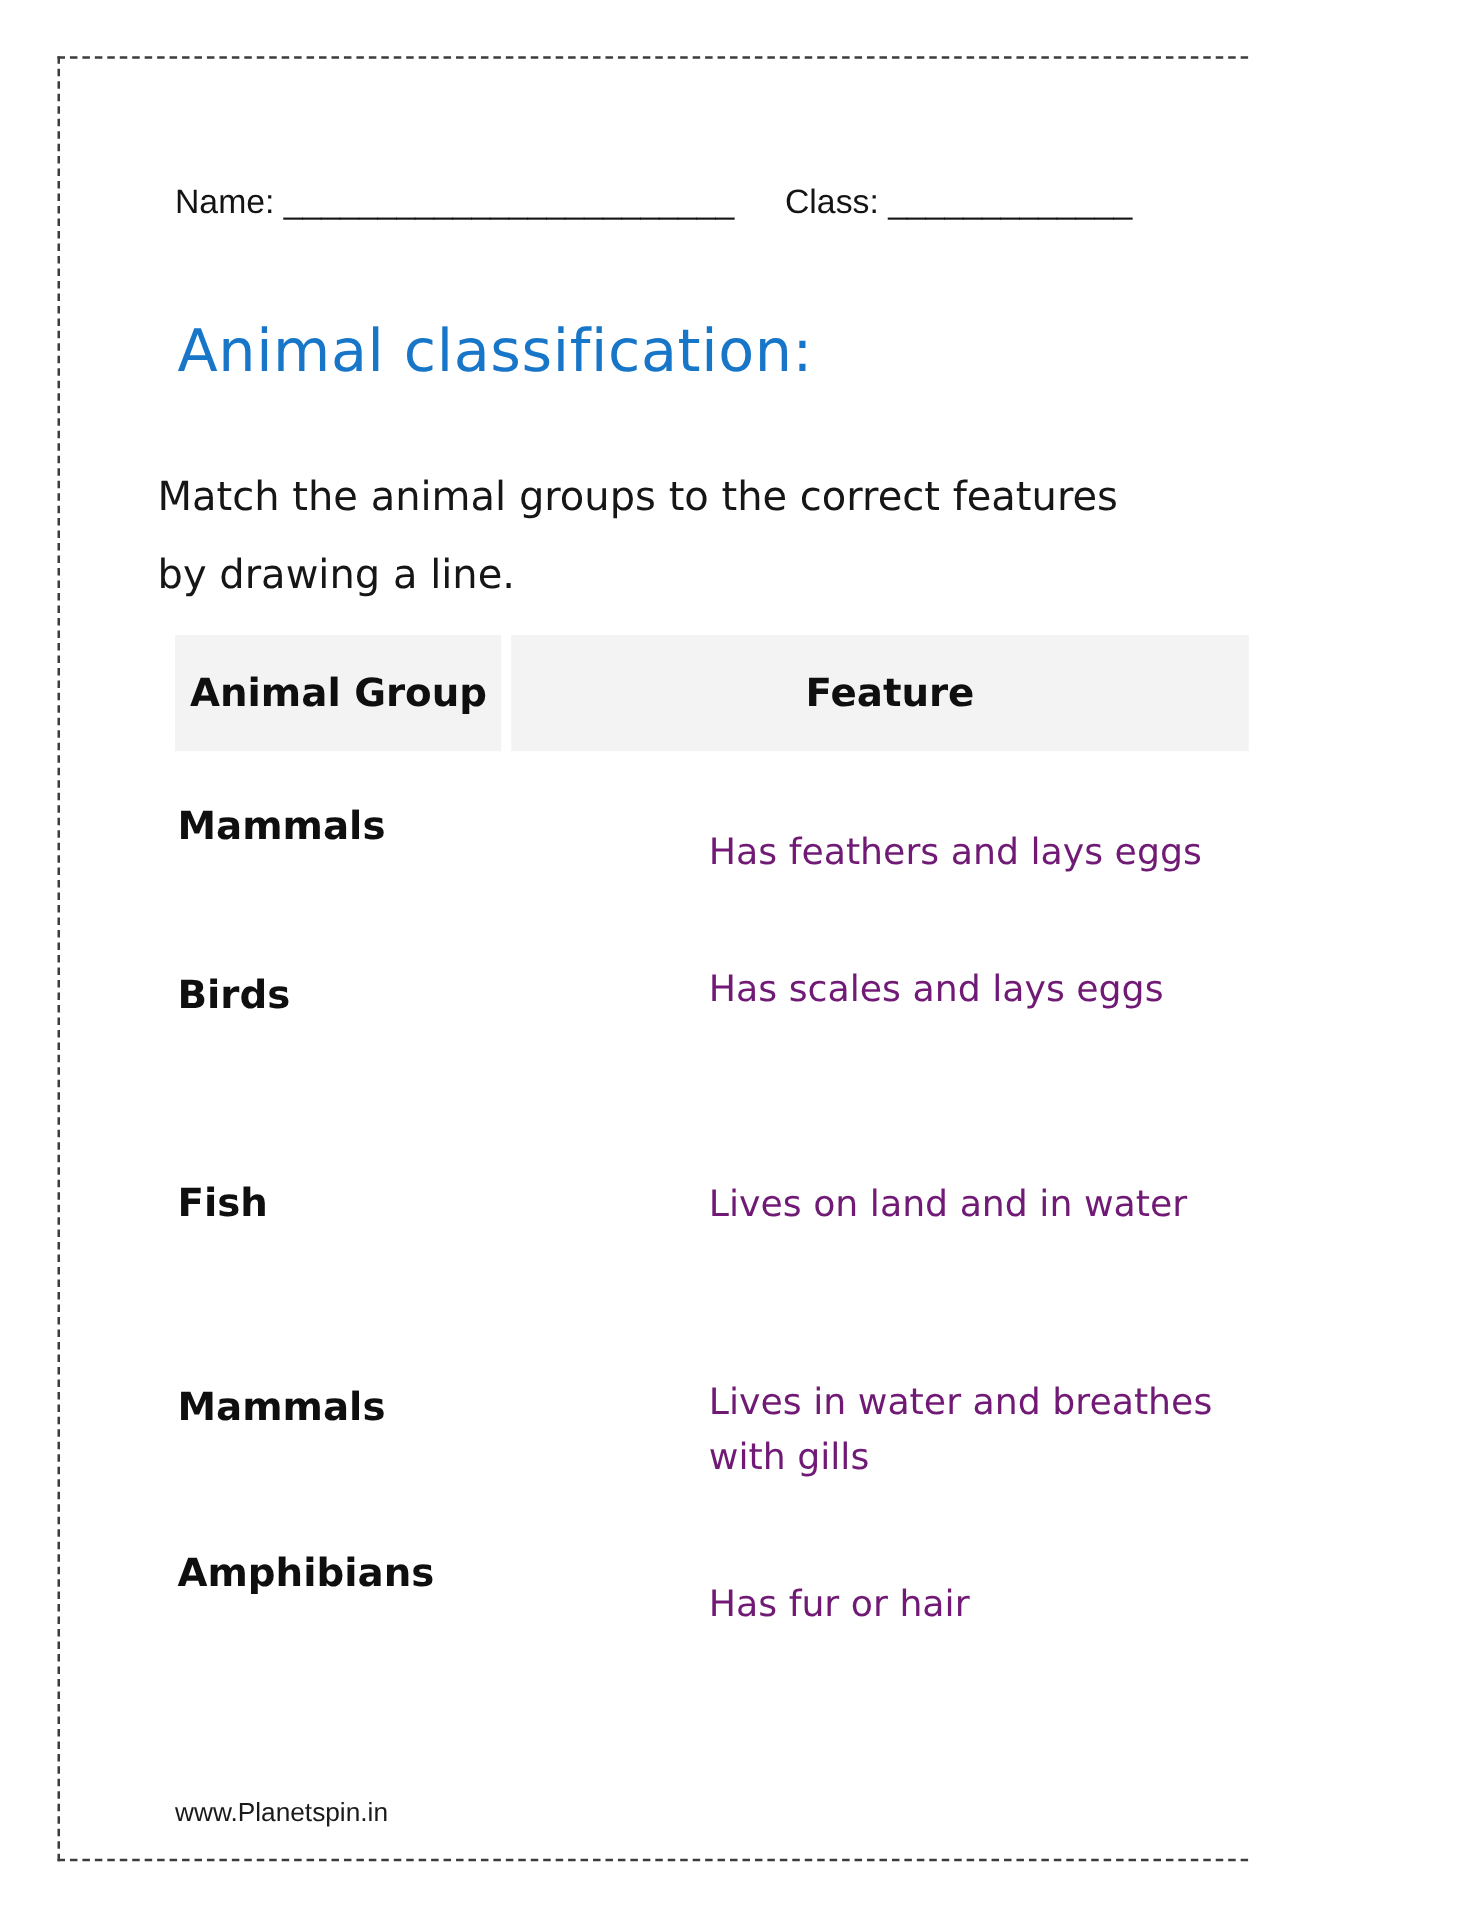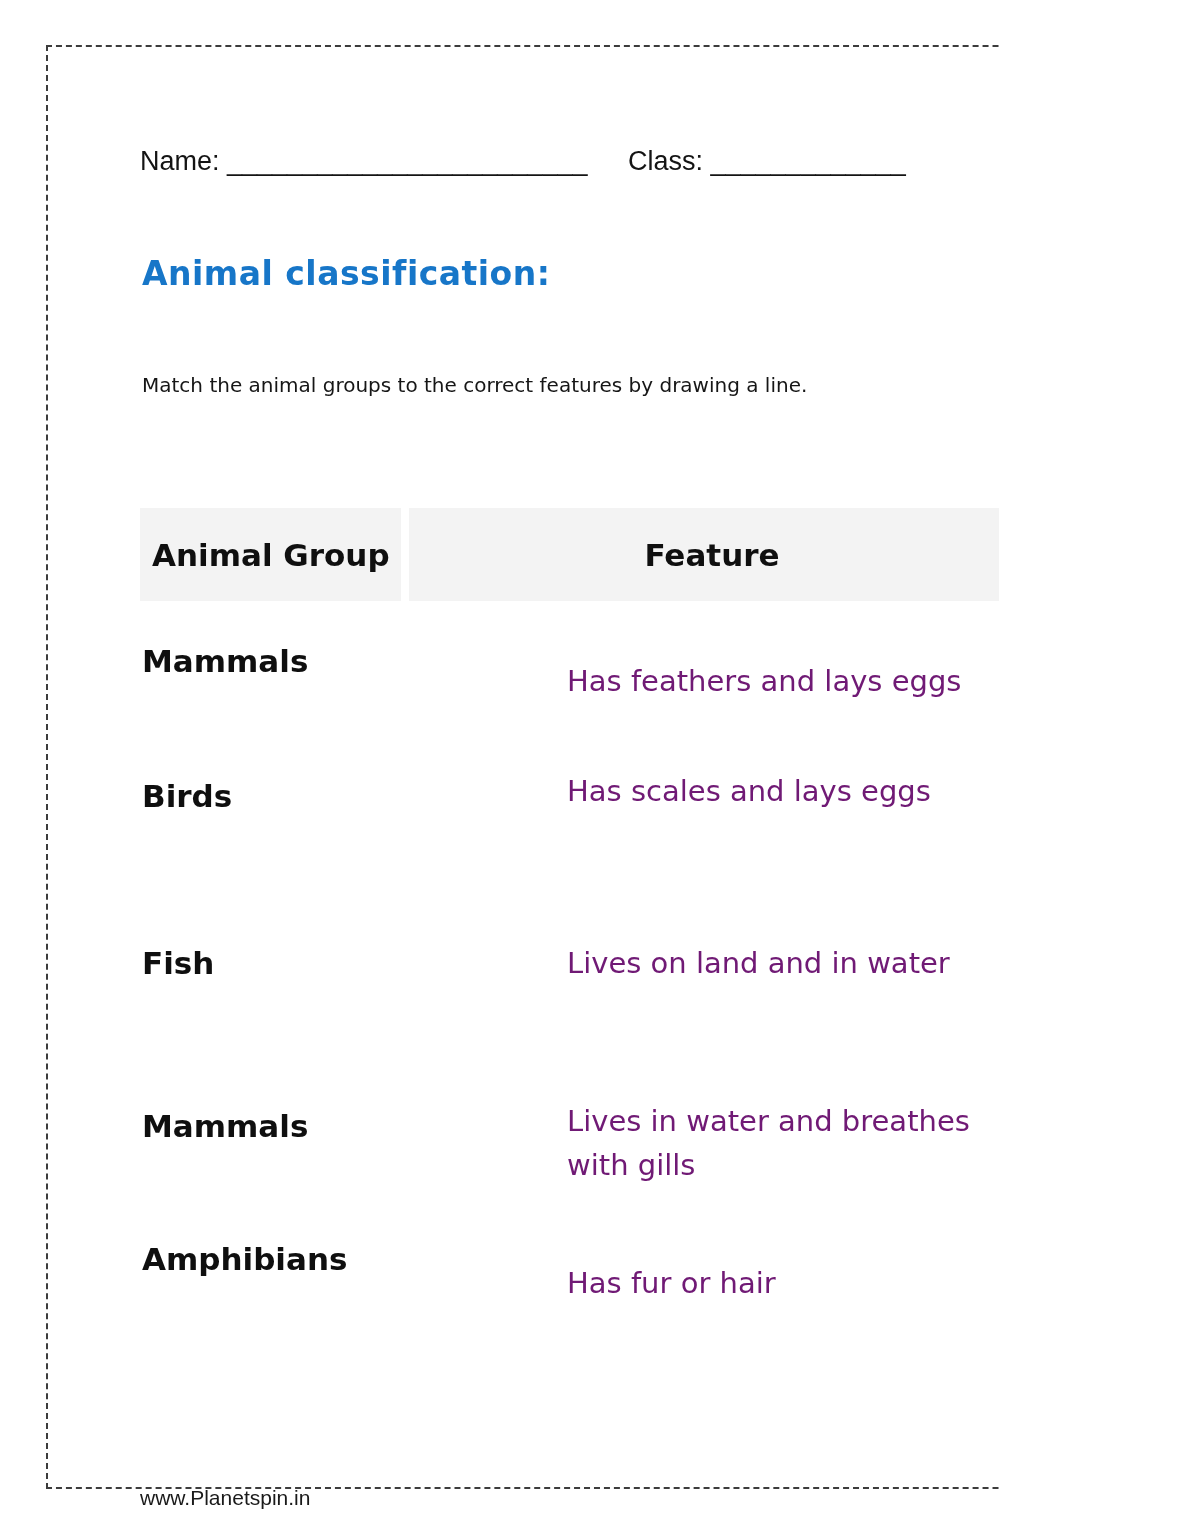--- a/index.html
+++ b/index.html
@@ -41,31 +41,31 @@
     left: 488px; 
     top: 0;
   }
   .blank-line {
     letter-spacing: 0;
   }
   .page-title {
     position: absolute;
     left: 142px;
     top: 254px;
-    font-size: 33px;
-    font-weight: bold;
+    font-size: 47px;
+    font-weight: normal;
     color: #1776C8;
     letter-spacing: 0.5px;
   }
   .instructions {
     position: absolute;
-    left: 142px;
+    left: 126px;
     top: 366px;
     width: 800px;
-    font-size: 20px;
+    font-size: 32px;
     line-height: 1.95;
     color: #161616;
   }
   .hdr-cell {
     position: absolute;
     top: 508px;
     height: 93px;
     background: #F3F3F3;
     box-sizing: border-box;
     display: flex;
@@ -108,21 +108,21 @@
 
   .f-1 { top: 660px; }
   .f-2 { top: 770px; }
   .f-3 { top: 942px; }
   .f-4 { top: 1100px; }
   .f-5 { top: 1262px; }
 
   .footer {
     position: absolute;
     left: 140px;
-    top: 1486px;
+    top: 1439px;
     font-family: "Liberation Sans", sans-serif;
     font-size: 21px;
     color: #1a1a1a;
   }
 </style>
 </head>
 <body>
 
 <div class="page">
 

